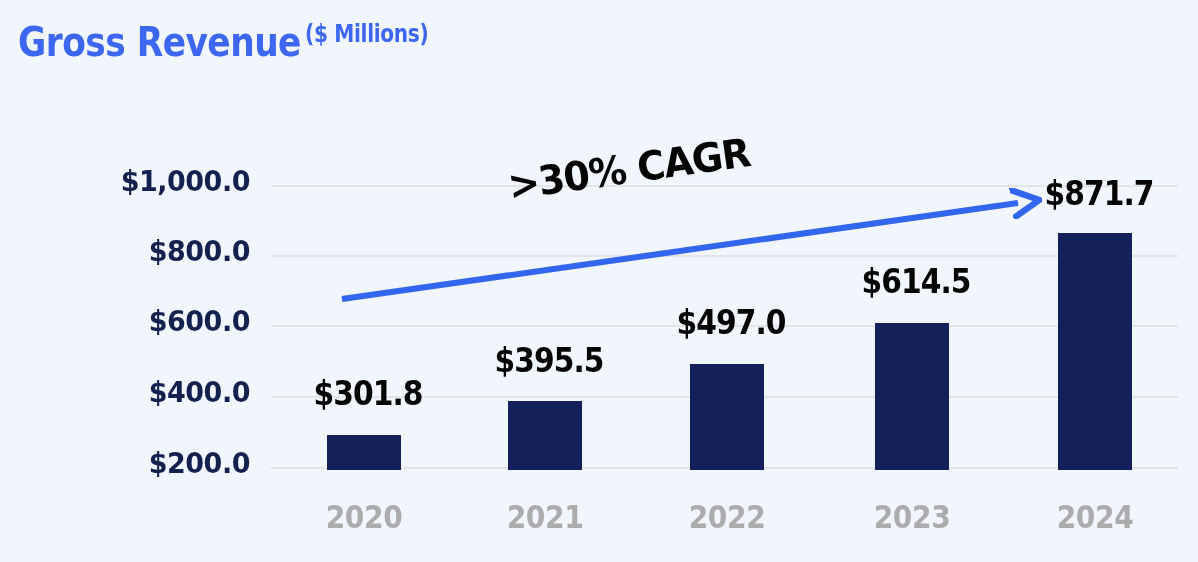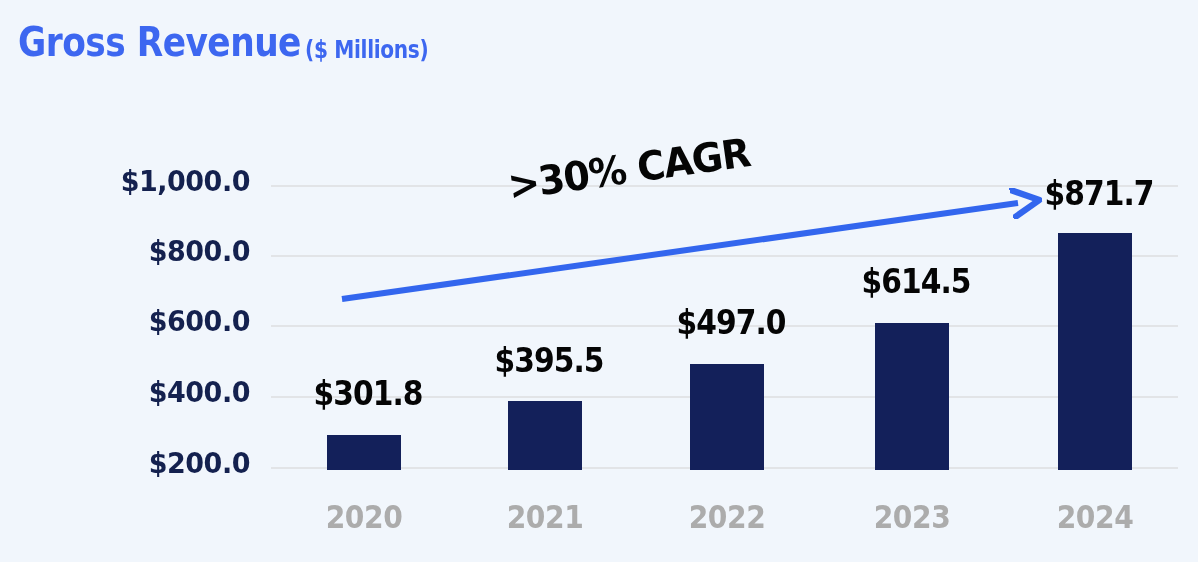--- a/index.html
+++ b/index.html
@@ -21,21 +21,21 @@
     background: #f1f6fc;
   }
 
   
   #title-block {
     position: absolute;
     left: 18px;
     top: 22px;
     white-space: nowrap;
     display: flex;
-    align-items: flex-end;
+    align-items: flex-start;
   }
   #chart-title {
     font-family: "DejaVu Sans", sans-serif;
     font-size: 40px;
     font-weight: 700;
     color: #3d67f0;
     letter-spacing: -0.6px;
     transform: scaleX(0.86);
     transform-origin: left bottom;
     line-height: 1;

